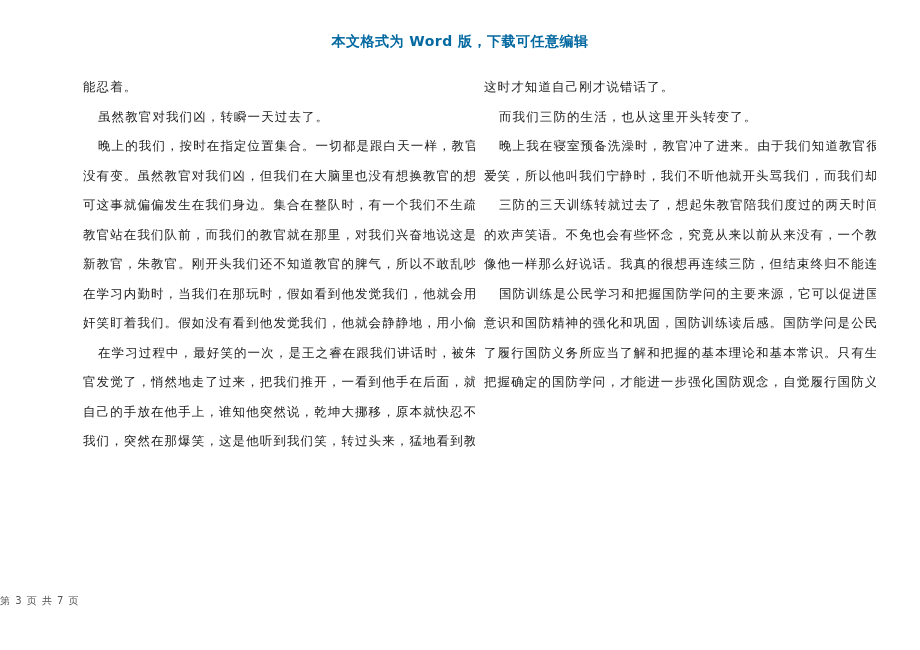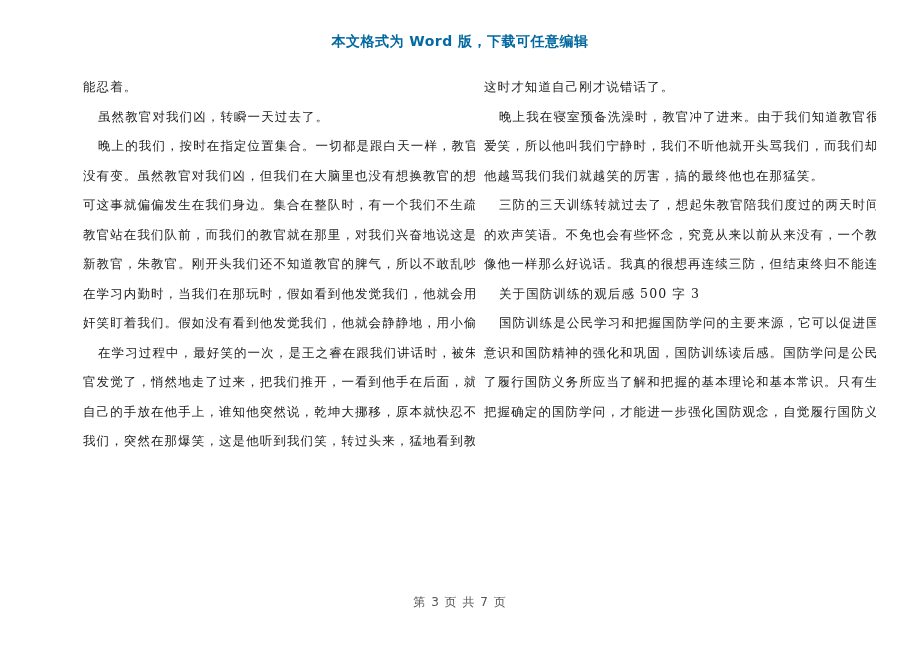--- a/index.html
+++ b/index.html
@@ -41,22 +41,21 @@
       white-space: nowrap;
       letter-spacing: 1.1px;
       overflow: hidden;
     }
     .indent { padding-left: 15px; }
     .footer {
       position: absolute;
       top: 594px;
       left: 0;
       width: 920px;
-      text-align: center;
-      font-size: 12px;
+      font-size: 10px;
       color: #555555;
       font-family: "DejaVu Sans", "Liberation Sans", sans-serif;
       letter-spacing: 1px;
     }
   </style>
 </head>
 <body>
 
 <div class="header-banner">本文格式为 Word 版，下载可任意编辑</div>
 
@@ -71,26 +70,25 @@
   <div class="line">在学习内勤时，当我们在那玩时，假如看到他发觉我们，他就会用他</div>
   <div class="line">奸笑盯着我们。假如没有看到他发觉我们，他就会静静地，用小偷般</div>
   <div class="line indent">在学习过程中，最好笑的一次，是王之睿在跟我们讲话时，被朱教</div>
   <div class="line">官发觉了，悄然地走了过来，把我们推开，一看到他手在后面，就用</div>
   <div class="line">自己的手放在他手上，谁知他突然说，乾坤大挪移，原本就快忍不的</div>
   <div class="line">我们，突然在那爆笑，这是他听到我们笑，转过头来，猛地看到教官，</div>
 </div>
 
 <div class="column col-right">
   <div class="line">这时才知道自己刚才说错话了。</div>
+  <div class="line indent">而我们三防的生活，也从这里开头转变了。</div>
   <div class="line indent">晚上我在寝室预备洗澡时，教官冲了进来。由于我们知道教官很宠</div>
   <div class="line">爱笑，所以他叫我们宁静时，我们不听他就开头骂我们，而我们却是，</div>
-  <div class="line">他越骂我们我们就越笑的厉害，搞的最终他也在那猛笑。</div>
   <div class="line indent">三防的三天训练转就过去了，想起朱教官陪我们度过的两天时间里</div>
   <div class="line">的欢声笑语。不免也会有些怀念，究竟从来以前从来没有，一个教官</div>
   <div class="line">像他一样那么好说话。我真的很想再连续三防，但结束终归不能连续。</div>
-  <div class="line indent">关于国防训练的观后感 500 字 3</div>
   <div class="line indent">国防训练是公民学习和把握国防学问的主要来源，它可以促进国防</div>
   <div class="line">意识和国防精神的强化和巩固，国防训练读后感。国防学问是公民为</div>
   <div class="line">了履行国防义务所应当了解和把握的基本理论和基本常识。只有生疏</div>
   <div class="line">把握确定的国防学问，才能进一步强化国防观念，自觉履行国防义务，</div>
 </div>
 
 <div class="footer">第 3 页 共 7 页</div>
 
 </body></html>

